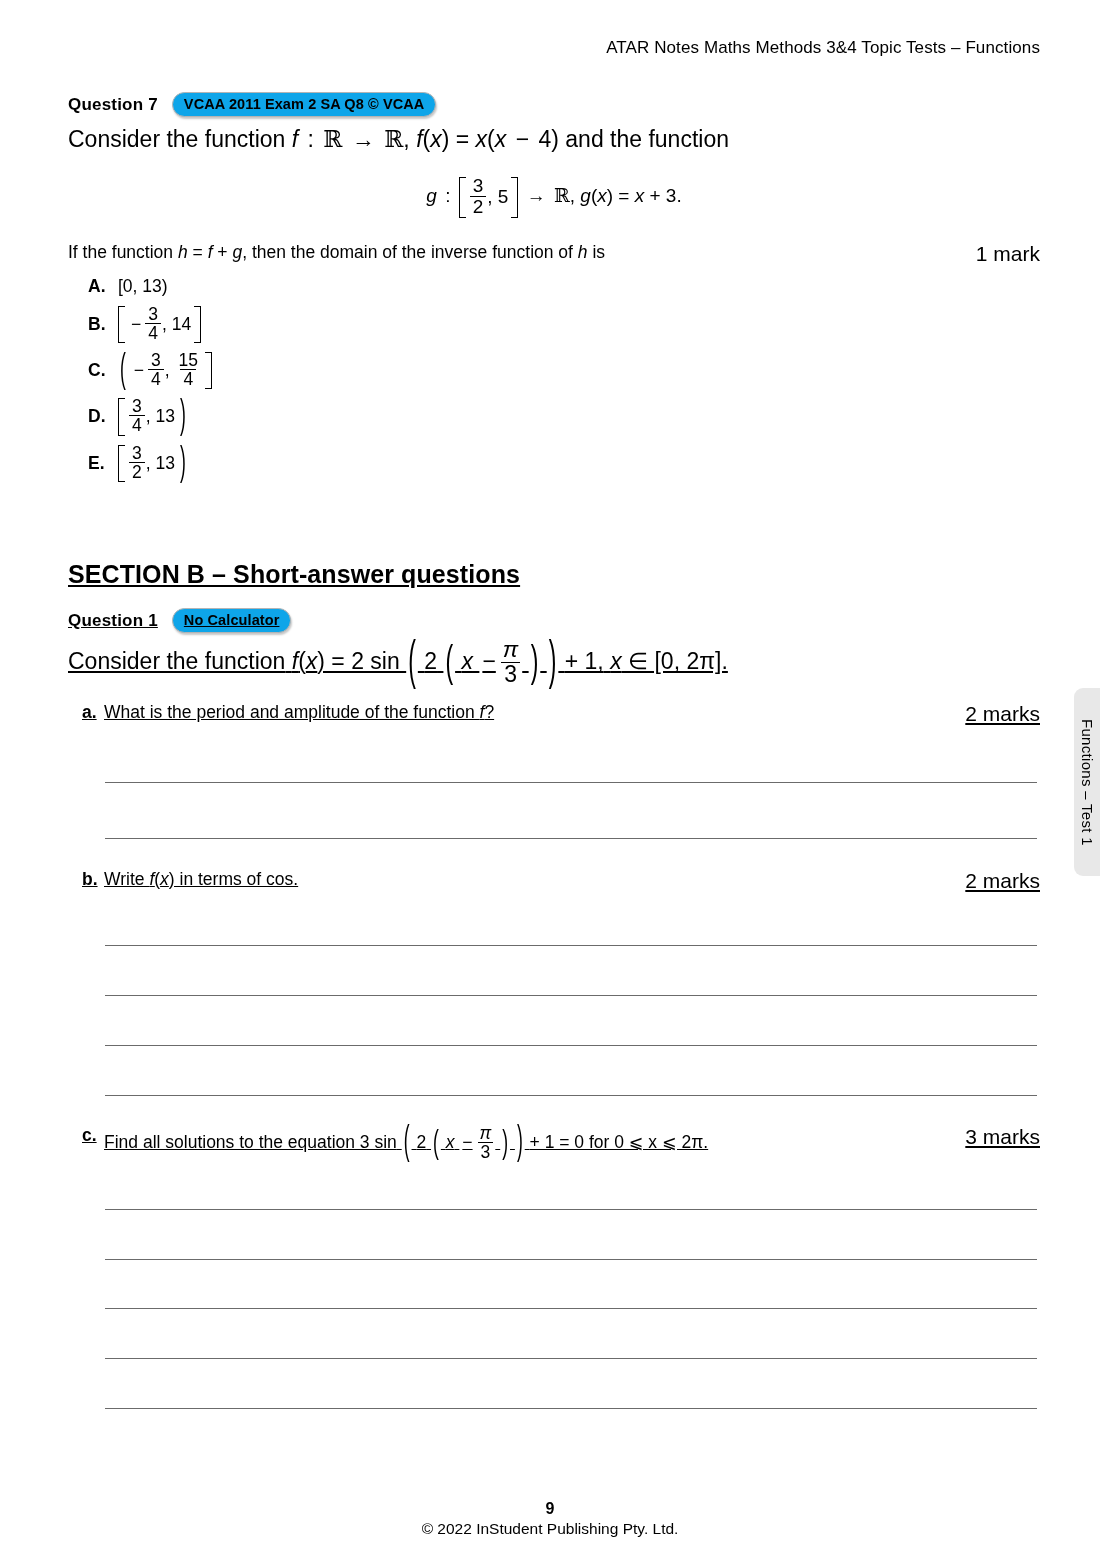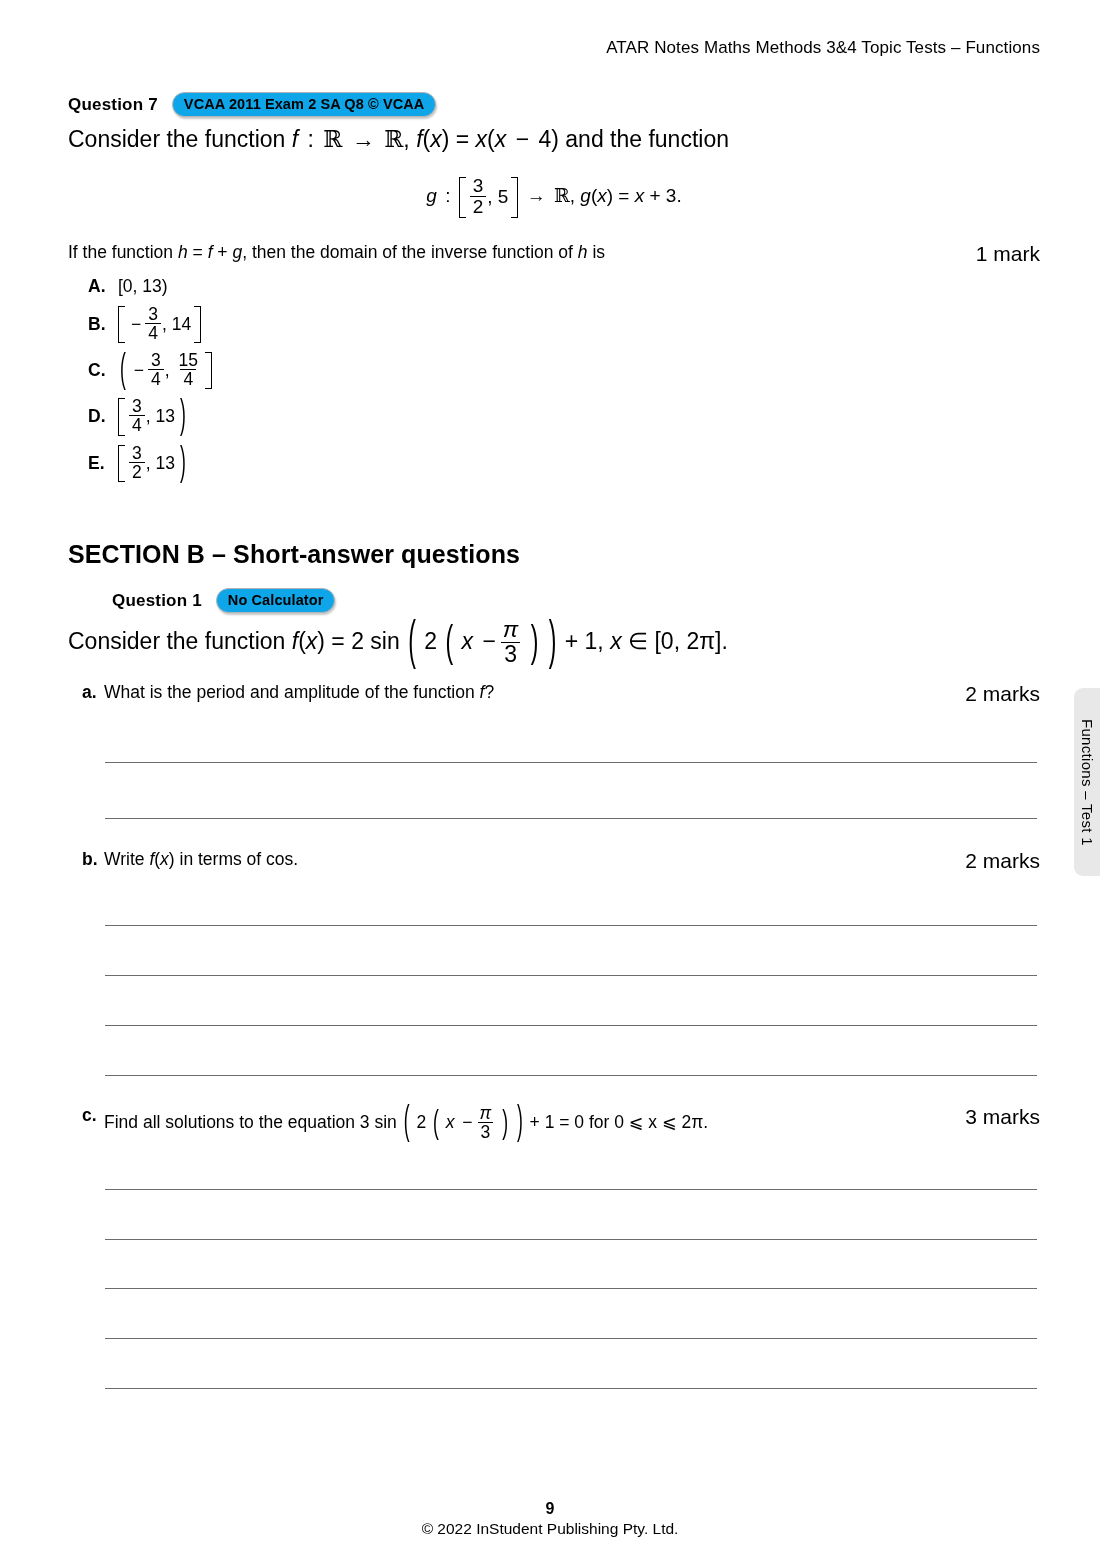--- a/index.html
+++ b/index.html
@@ -339,25 +339,25 @@
               <span>,&nbsp;</span>
               <span>13</span>
           </span>
           <span class="paren-tall">)</span>
         </span>
       </div>
 
     </div>
   </div>
 
-  <div class="content" style="top:540px;">
+  <div class="content" style="top:560px;text-decoration:underline;">
 
     <div class="section-heading">SECTION B – Short-answer questions</div>
 
-    <div class="q-head-row" style="margin-top:19px;margin-left:44px;">
+    <div class="q-head-row" style="margin-top:19px;">
       <span class="q-label">Question 1</span>
       <span class="badge">No Calculator</span>
     </div>
 
     <div class="stem" style="margin-top:6px;">
       <span>Consider the function</span>
       <span>
         <span class="mi">f</span>(<span class="mi">x</span>) = 2 sin
         <span class="paren-tall">(</span>
         <span>2</span>

